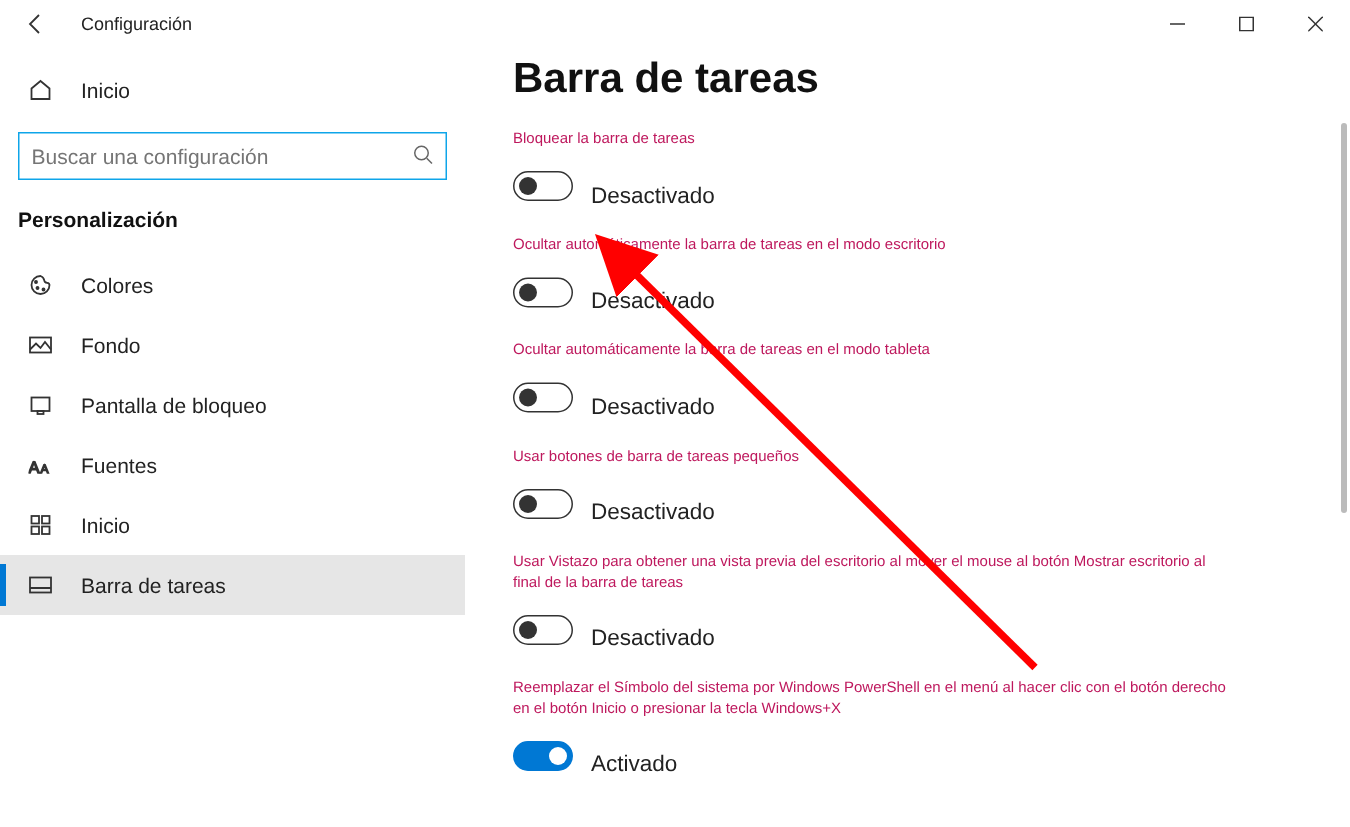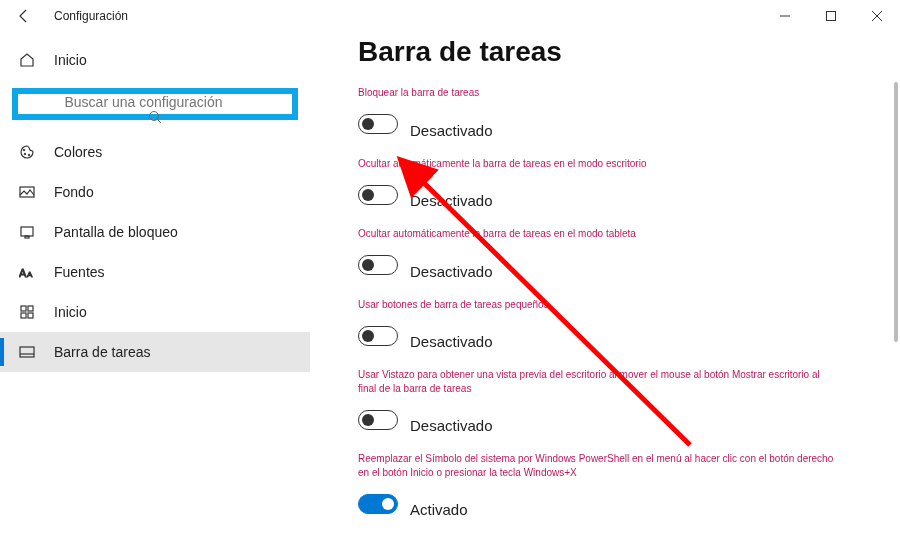--- a/index.html
+++ b/index.html
@@ -7,26 +7,26 @@
   .window { width: 900px; height: 551px; position: relative; background: #fff; display: flex; flex-direction: column; justify-content: flex-end; }
 
   
   .titlebar { height: 32px; display: flex; align-items: center; padding-left: 8px; }
   .back-btn { width: 32px; height: 32px; display:flex; align-items:center; justify-content:center; font-size: 16px; color:#333; }
   .title-text { font-size: 12px; padding-left: 14px; color:#222; }
   .win-controls { position:absolute; top:0; right:0; display:flex; }
   .win-btn { width:46px; height:32px; display:flex; align-items:center; justify-content:center; }
   .win-btn svg { stroke:#333; }
 
-  .body { flex:1; display:flex; overflow:hidden;gap:16px; }
+  .body { flex:1; display:flex; overflow:hidden; }
 
   
   .sidebar { width: 310px; padding: 10px 0 0 0; display:flex; flex-direction:column; }
   .home-row { display:flex; align-items:center; height:36px; padding-left:18px; gap:18px; font-size:14px; color:#222; }
-  .search-box { margin: 10px 12px 12px 12px; height: 32px; border: 6px solid #0ea5e9; display:flex; align-items:center; padding: 0 8px; flex-direction: column; }
+  .search-box { margin: 10px 12px 12px 12px; height: 32px; border: 1px solid #0ea5e9; display:flex; align-items:center; padding: 0 8px; }
   .search-box input { flex:1; border:none; outline:none; font-size:14px; color:#666; background:transparent; }
   .search-icon { font-size:14px; color:#666; }
   .section-label { font-weight:600; font-size:14px; padding: 6px 12px 16px 12px; color:#111; }
   .nav-item { display:flex; align-items:center; height:40px; padding-left:18px; gap:18px; font-size:14px; color:#222; position:relative; }
   .nav-item.selected { background:#e6e6e6; }
   .nav-item.selected::before { content:""; position:absolute; left:0; top:6px; bottom:6px; width:4px; background:#0078d4; }
   .nav-icon { width:18px; height:18px; display:flex; align-items:center; justify-content:center; }
   .nav-icon svg { stroke:#333; fill:none; }
 
   
@@ -94,20 +94,21 @@
       <div class="search-box">
         <input placeholder="Buscar una configuración" style="">
         <span class="search-icon">
           <svg width="14" height="14" viewBox="0 0 14 14">
               <circle cx="6" cy="6" r="4.5" stroke="#666" fill="none"></circle>
               <line x1="9.5" y1="9.5" x2="13" y2="13" stroke="#666"></line>
             </svg>
         </span>
       </div>
 
+      <div class="section-label">Personalización</div>
 
       <div class="nav-item">
         <span class="nav-icon">
           <svg width="16" height="16" viewBox="0 0 16 16">
               <path d="M8 2 A6 6 0 1 0 14 8 C14 6 12 7 11 6 C10 5 11 3 8 2 Z" stroke-width="1.2"></path>
               <circle cx="5" cy="6" r="0.8" fill="#333"></circle>
               <circle cx="6" cy="10" r="0.8" fill="#333"></circle>
               <circle cx="10" cy="11" r="0.8" fill="#333"></circle>
             </svg>
         </span>

